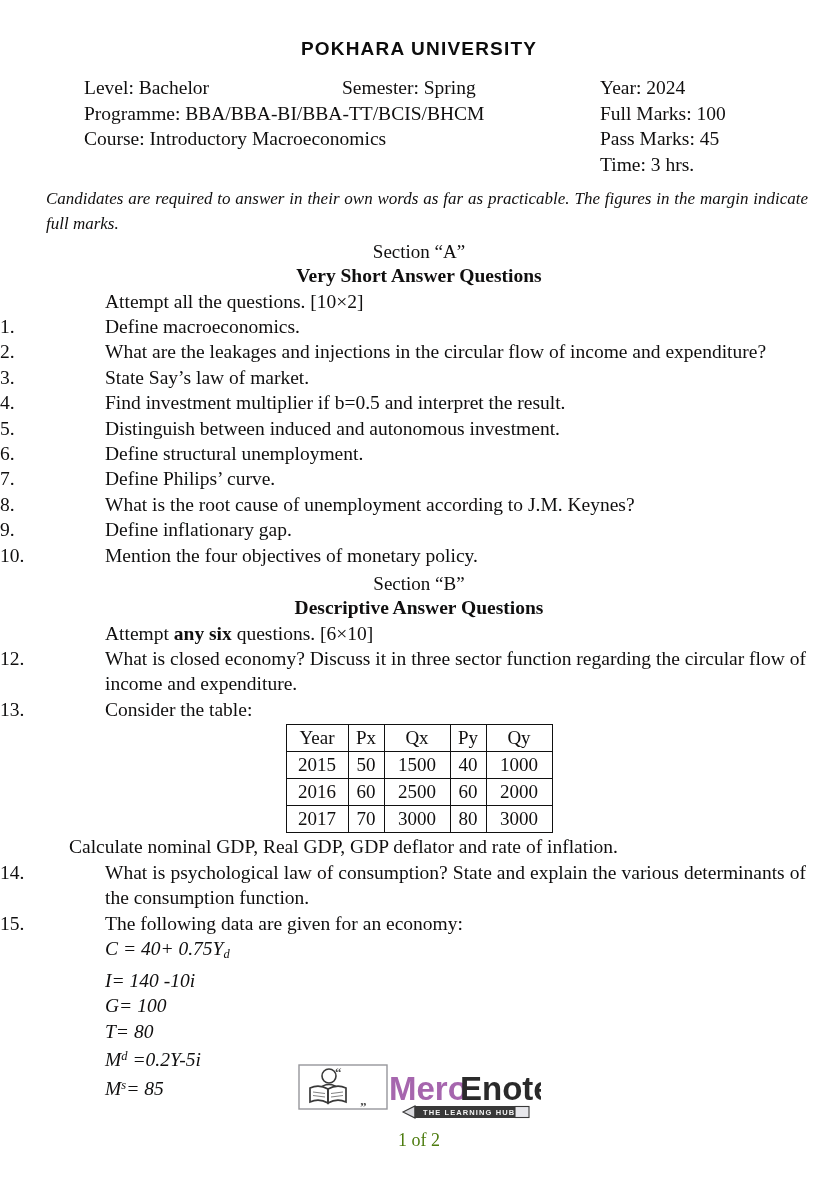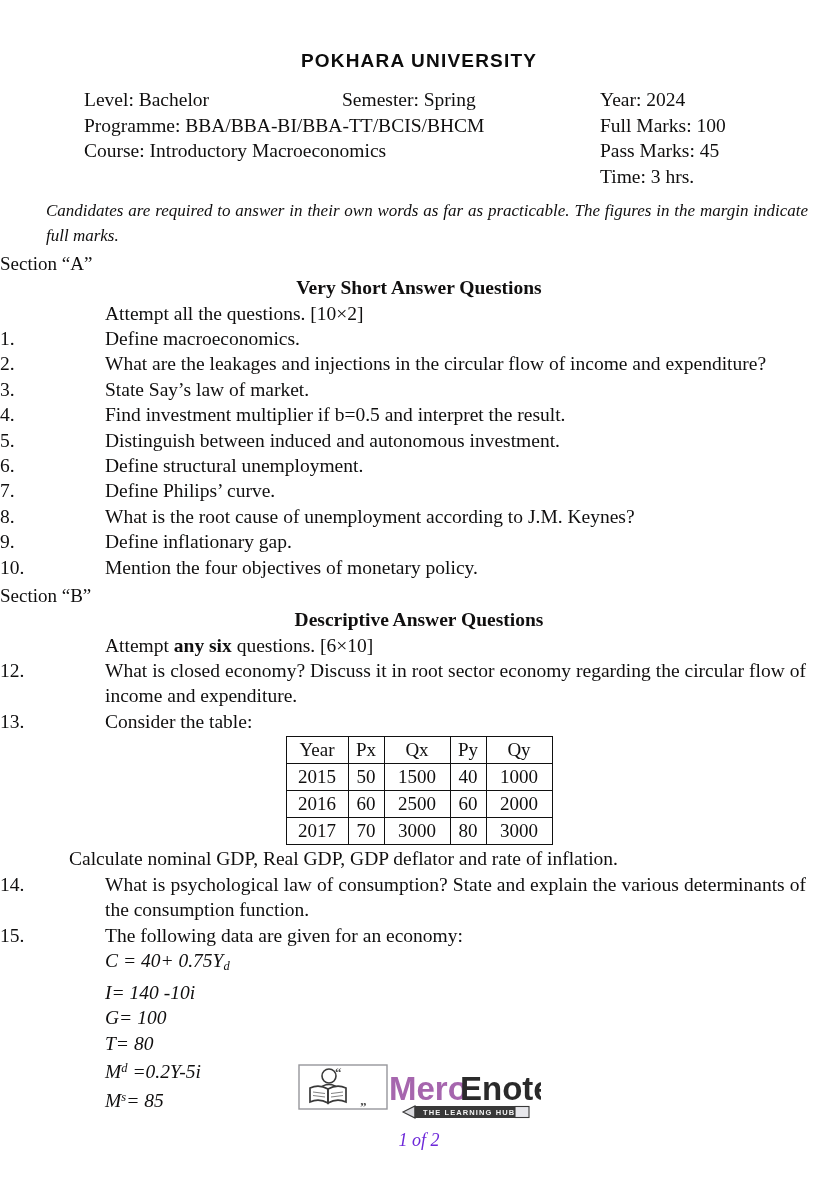--- a/index.html
+++ b/index.html
@@ -16,21 +16,21 @@
   .page { position: relative; width: 838px; height: 1190px; padding: 0; }
 
   
   .uni-title {
     text-align: center;
     font-family: "Liberation Sans", sans-serif;
     font-weight: bold;
     font-size: 19px;
     letter-spacing: 1.2px;
     margin: 0;
-    padding-top: 50px;
+    padding-top: 38px;
     color: #0d0d0d;
   }
   .meta {
     margin-top: 15px;
     padding-left: 84px;
     padding-right: 30px;
     font-size: 19.5px;
     line-height: 25.5px;
   }
   .meta-row { position: relative; height: 25.5px; white-space: nowrap; }
@@ -43,20 +43,21 @@
     font-style: italic;
     font-size: 17px;
     line-height: 25px;
     text-align: justify;
     text-align-last: left;
     margin: 9px 30px 0 46px;
   }
 
   
   .section-line {
+    text-align: center;
     font-size: 19px;
     line-height: 24px;
     margin-top: 4px;
   }
   .section-sub {
     text-align: center;
     font-size: 19.5px;
     font-weight: bold;
     line-height: 24px;
   }
@@ -138,22 +139,21 @@
   }
 
   
   .footer {
     position: absolute;
     left: 0;
     top: 1130px;
     width: 838px;
     text-align: center;
     font-size: 18px;
-    color: #6d28d9;
-    font-style: italic;
+    color: #4d7c0f;
   }
 </style>
 </head>
 <body>
 
 <div class="page">
 
   <div class="uni-title">POKHARA UNIVERSITY</div>
 
   <div class="meta">
@@ -226,21 +226,21 @@
 
   <div class="section-line">Section “B”</div>
   <div class="section-sub">Descriptive Answer Questions</div>
   <div class="attempt"><span>Attempt </span><b>any six</b><span> questions. [6×10]</span></div>
 
   <div class="qlist">
 
 
     <div class="qitem">
       <span class="qnum">12.</span>
-      <span class="qtext">What is closed economy? Discuss it in root sector economy regarding the circular flow of income and expenditure.</span>
+      <span class="qtext">What is closed economy? Discuss it in three sector function regarding the circular flow of income and expenditure.</span>
     </div>
 
     <div class="qitem">
       <span class="qnum">13.</span>
       <span class="qtext">Consider the table:</span>
     </div>
 
     <div class="tablewrap">
       <table class="data">
         <thead>

